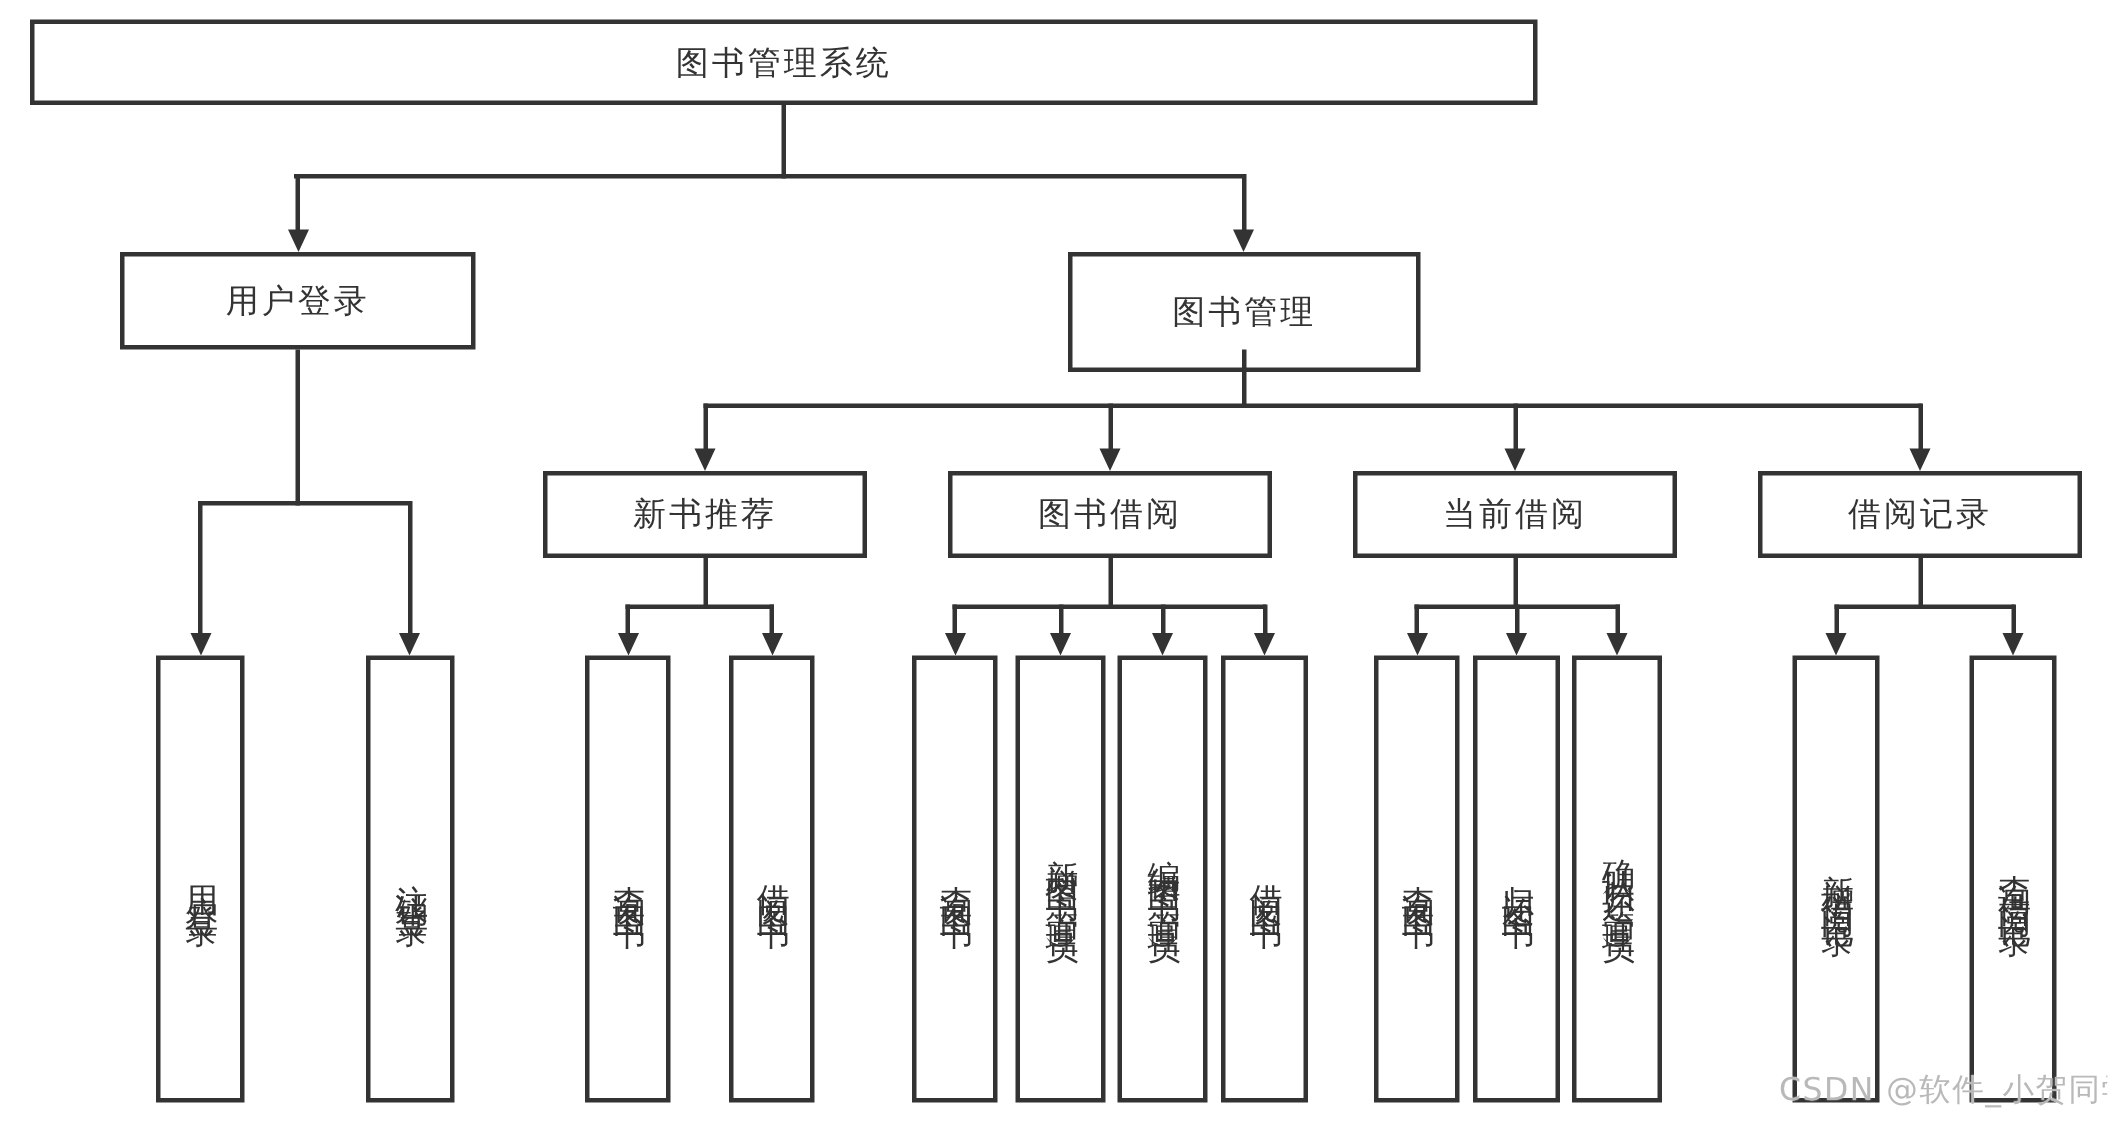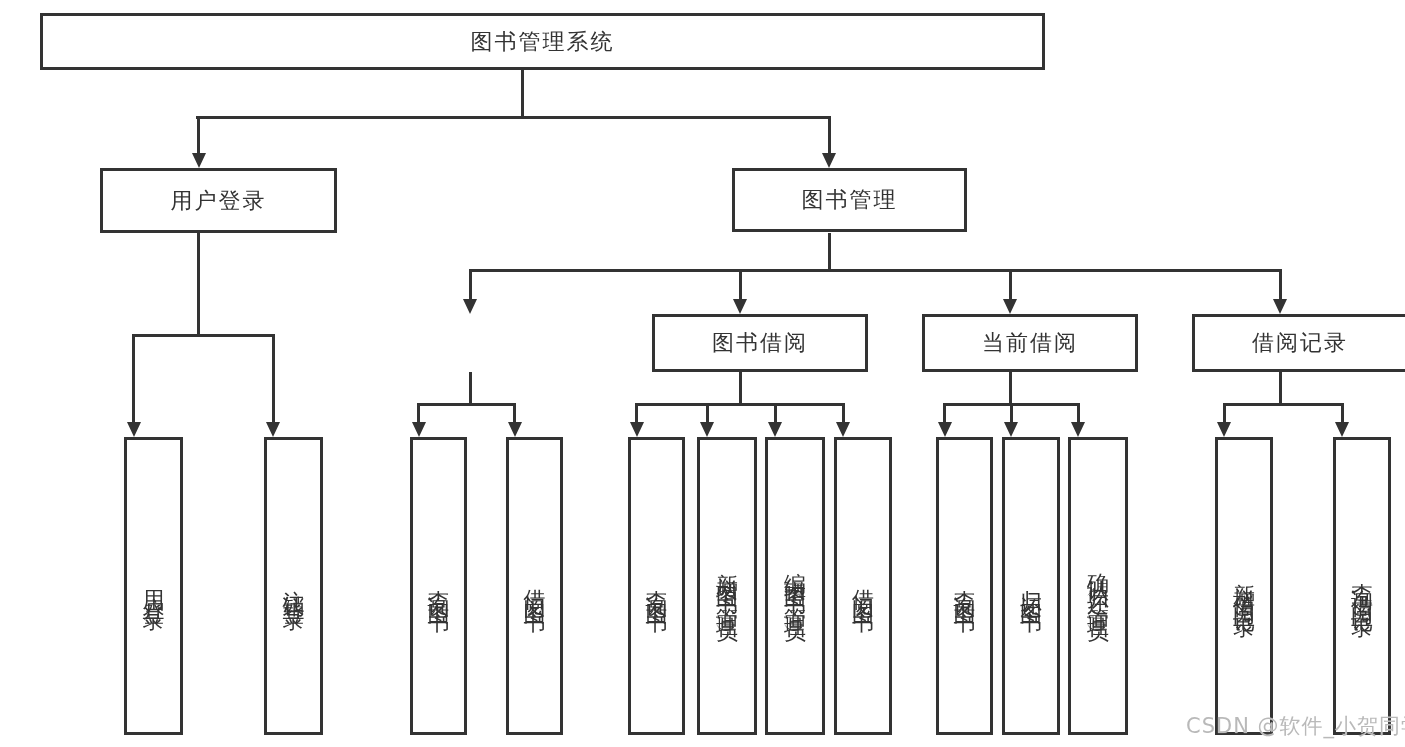--- a/index.html
+++ b/index.html
@@ -3,21 +3,21 @@
 <meta charset="utf-8">
 <style>
   html,body{margin:0;padding:0;background:#ffffff;}
   #canvas{
     position:relative;width:1405px;height:747px;background:#ffffff;
     font-family:"DejaVu Sans","Liberation Sans",sans-serif;color:#333333;
     overflow:hidden;
   }
   .box{
     position:absolute;background:#ffffff;border:3px solid #333333;
-    box-sizing:border-box;display:flex;align-items:center;justify-content:center;margin-left:20px;
+    box-sizing:border-box;display:flex;align-items:center;justify-content:center;
   }
   .hnode{font-size:22px;letter-spacing:2px;}
   .vnode span{
     writing-mode:vertical-rl;text-orientation:mixed;
     font-size:22px;letter-spacing:7px;line-height:1;
   }
   .vl{position:absolute;width:3px;background:#333333;}
   .hl{position:absolute;height:3px;background:#333333;}
   .arrow{
     position:absolute;width:0;height:0;
@@ -42,21 +42,21 @@
   <div class="vl" style="left:521px;top:70px;height:49px;"></div>
   <div class="hl" style="left:196px;top:116px;width:634px;"></div>
   <div class="vl" style="left:197px;top:116px;height:40px;"></div>
   <div class="arrow" style="left:192px;top:153px;"></div>
   <div class="vl" style="left:828px;top:116px;height:40px;"></div>
   <div class="arrow" style="left:822px;top:153px;"></div>
 
   <div class="box hnode" style="left:80px;top:168px;width:237px;height:65px;">
     <span>用户登录</span>
   </div>
-  <div class="box hnode" style="left:712px;top:168px;width:235px;height:64px;">
+  <div class="box hnode" style="left:712px;top:168px;width:235px;height:80px;">
     <span>图书管理</span>
   </div>
 
   <div class="vl" style="left:197px;top:233px;height:104px;"></div>
   <div class="hl" style="left:132px;top:334px;width:142px;"></div>
   <div class="vl" style="left:132px;top:334px;height:89px;"></div>
   <div class="arrow" style="left:127px;top:422px;"></div>
   <div class="vl" style="left:272px;top:334px;height:89px;"></div>
   <div class="arrow" style="left:266px;top:422px;"></div>
 
@@ -64,20 +64,23 @@
   <div class="hl" style="left:469px;top:269px;width:812px;"></div>
   <div class="vl" style="left:469px;top:269px;height:32px;"></div>
   <div class="arrow" style="left:463px;top:299px;"></div>
   <div class="vl" style="left:739px;top:269px;height:32px;"></div>
   <div class="arrow" style="left:733px;top:299px;"></div>
   <div class="vl" style="left:1009px;top:269px;height:32px;"></div>
   <div class="arrow" style="left:1003px;top:299px;"></div>
   <div class="vl" style="left:1279px;top:269px;height:32px;"></div>
   <div class="arrow" style="left:1273px;top:299px;"></div>
 
+  <div class="box hnode" style="left:362px;top:314px;width:216px;height:58px;">
+    <span>新书推荐</span>
+  </div>
   <div class="box hnode" style="left:632px;top:314px;width:216px;height:58px;text-align:right;">
     <span>图书借阅</span>
   </div>
   <div class="box hnode" style="left:1172px;top:314px;width:216px;height:58px;">
     <span>借阅记录</span>
   </div>
   <div class="box hnode" style="left:902px;top:314px;width:216px;height:58px;">
     <span>当前借阅</span>
   </div>
 

